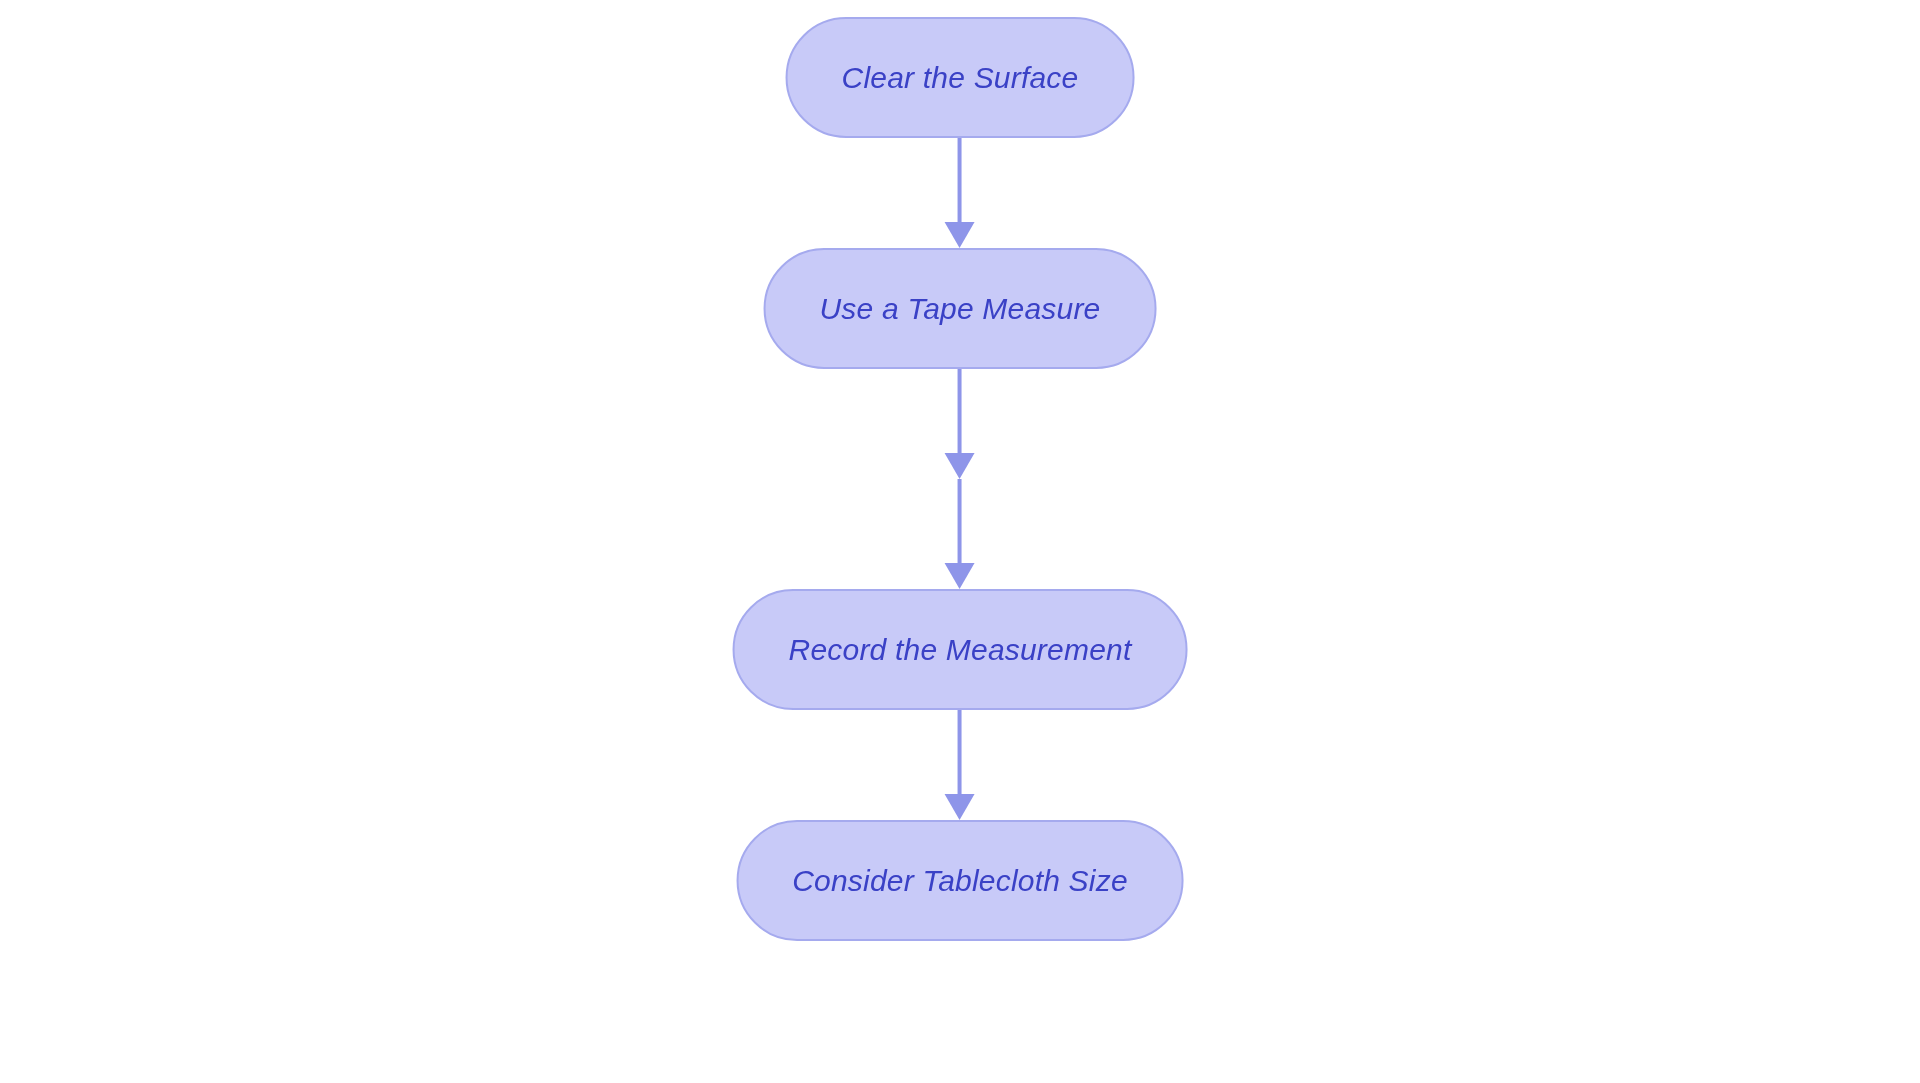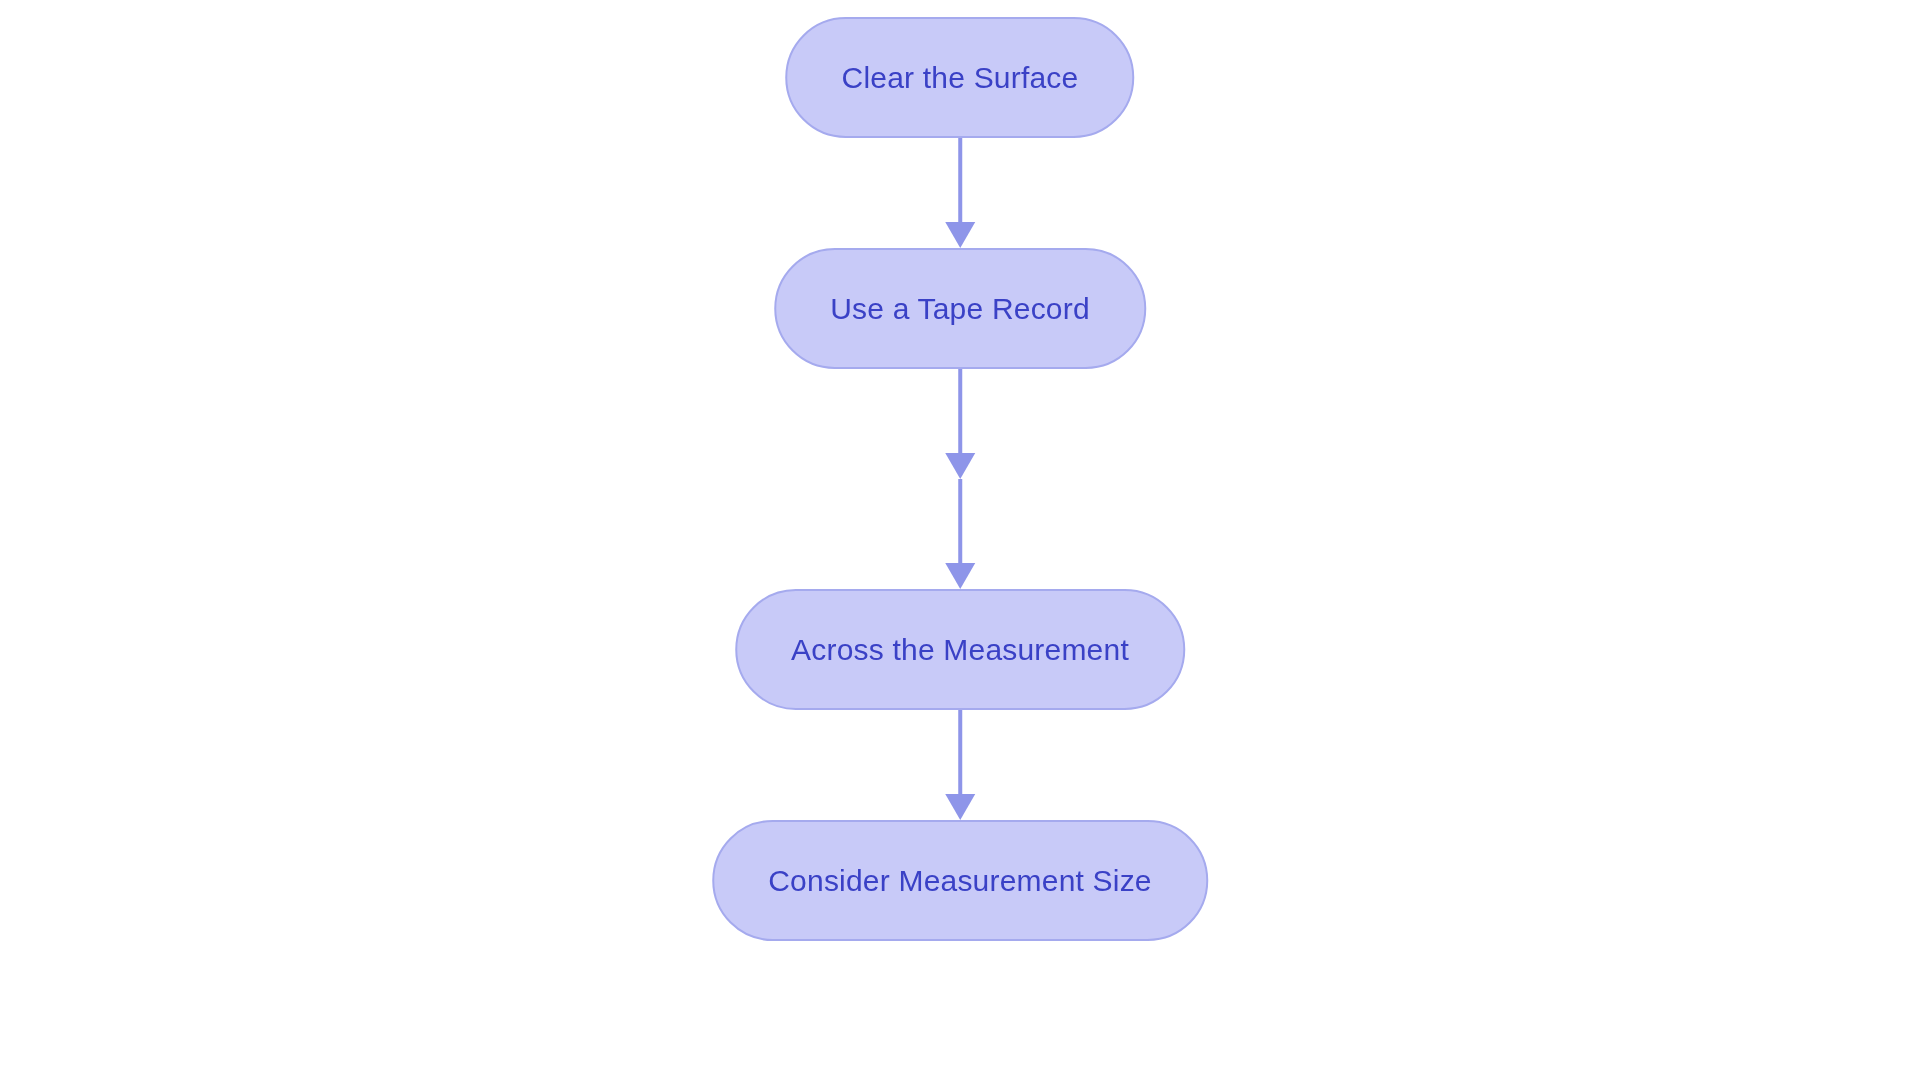--- a/index.html
+++ b/index.html
@@ -35,20 +35,21 @@
     align-items: center;
     justify-content: center;
     padding: 0 54px;
     white-space: nowrap;
   }
   .node-label {
     color: var(--node-text);
     font-size: 30px;
     font-weight: 400;
     letter-spacing: 0.2px;
+    font-style: italic;
   }
   .flow-arrow {
     height: 110px;
     width: 30px;
     display: flex;
     flex-direction: column;
     align-items: center;
   }
   .arrow-line {
     flex: 1 1 auto;
@@ -71,40 +72,40 @@
   <div class="flow-node">
     <span class="node-label">Clear the Surface</span>
   </div>
 
   <div class="flow-arrow">
     <div class="arrow-line"></div>
     <div class="arrow-head"></div>
   </div>
 
   <div class="flow-node">
-    <span class="node-label">Use a Tape Record</span>
+    <span class="node-label">Use a Tape Measure</span>
   </div>
 
   <div class="flow-arrow">
     <div class="arrow-line"></div>
     <div class="arrow-head"></div>
   </div>
 
 
   <div class="flow-arrow">
     <div class="arrow-line"></div>
     <div class="arrow-head"></div>
   </div>
 
   <div class="flow-node">
-    <span class="node-label">Across the Measurement</span>
+    <span class="node-label">Record the Measurement</span>
   </div>
 
   <div class="flow-arrow">
     <div class="arrow-line"></div>
     <div class="arrow-head"></div>
   </div>
 
   <div class="flow-node">
-    <span class="node-label">Consider Measurement Size</span>
+    <span class="node-label">Consider Tablecloth Size</span>
   </div>
 
 </div>
 
 </body></html>

